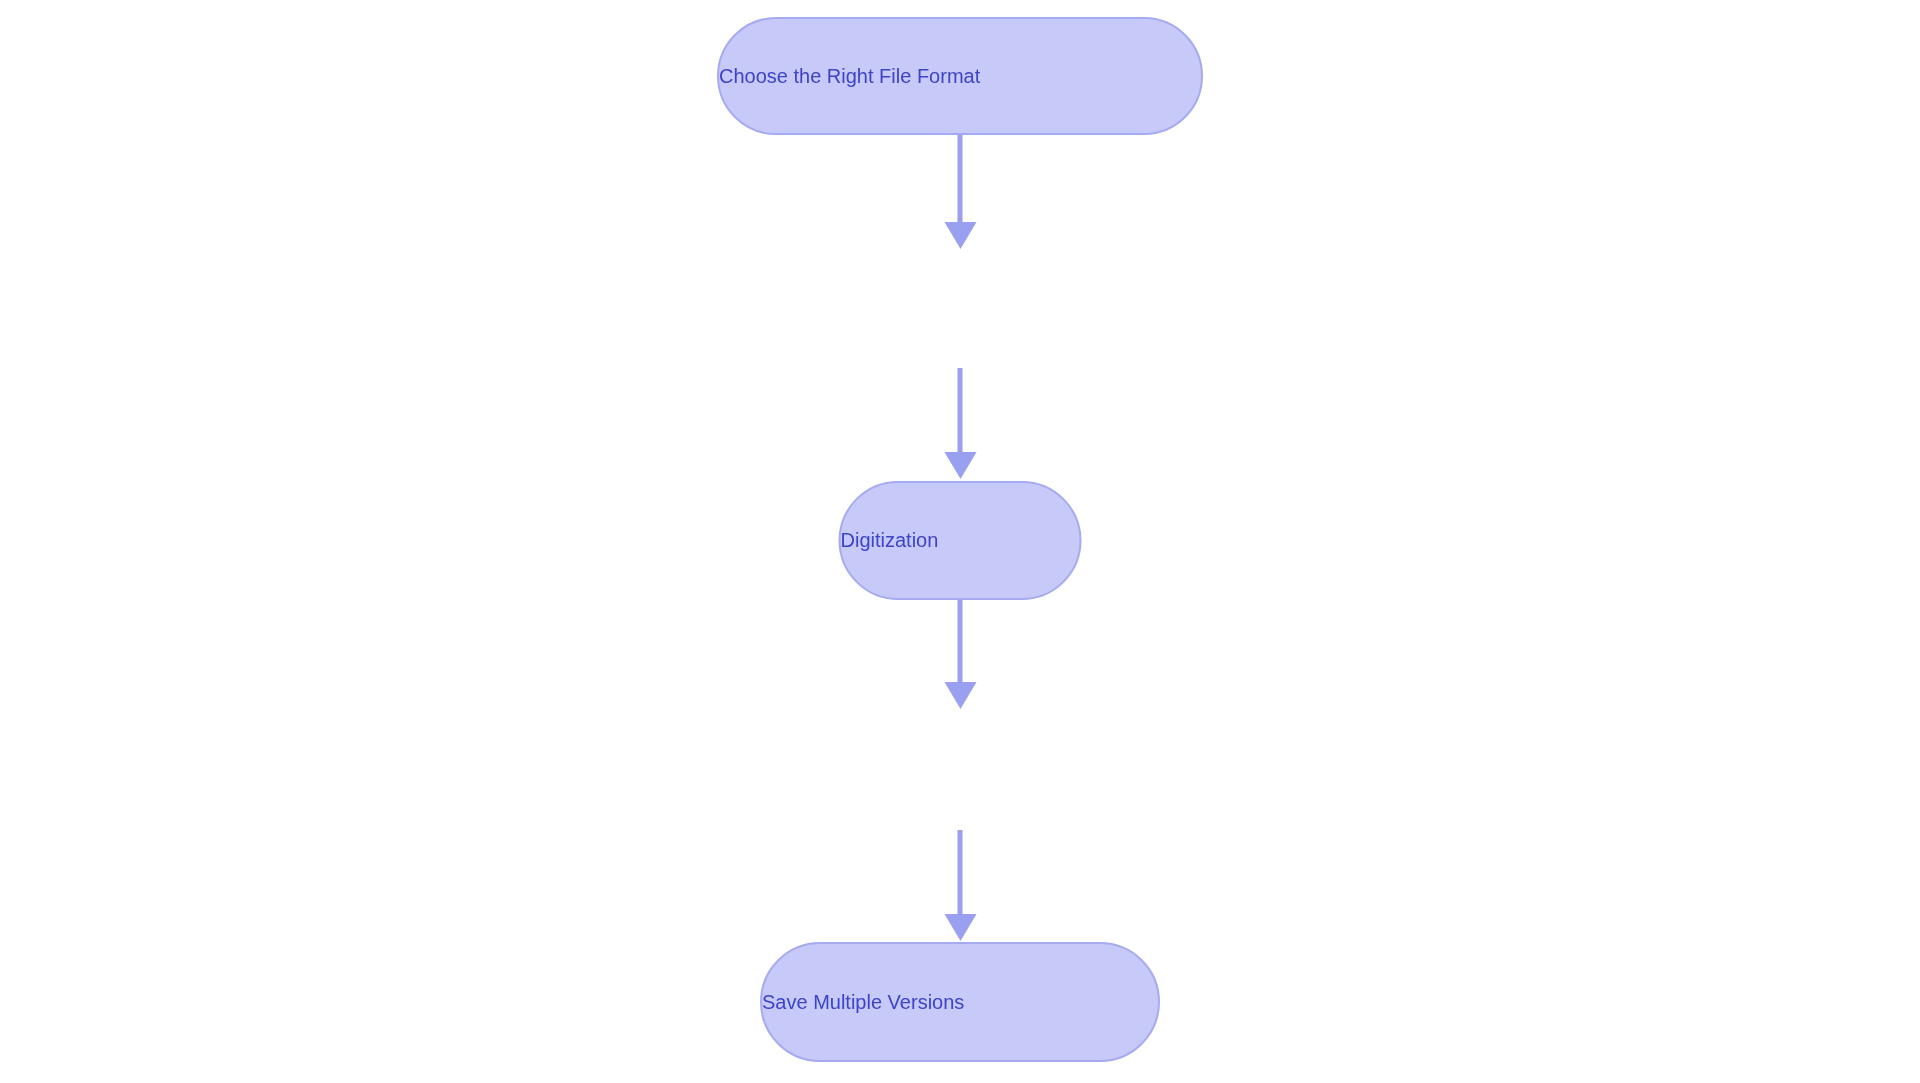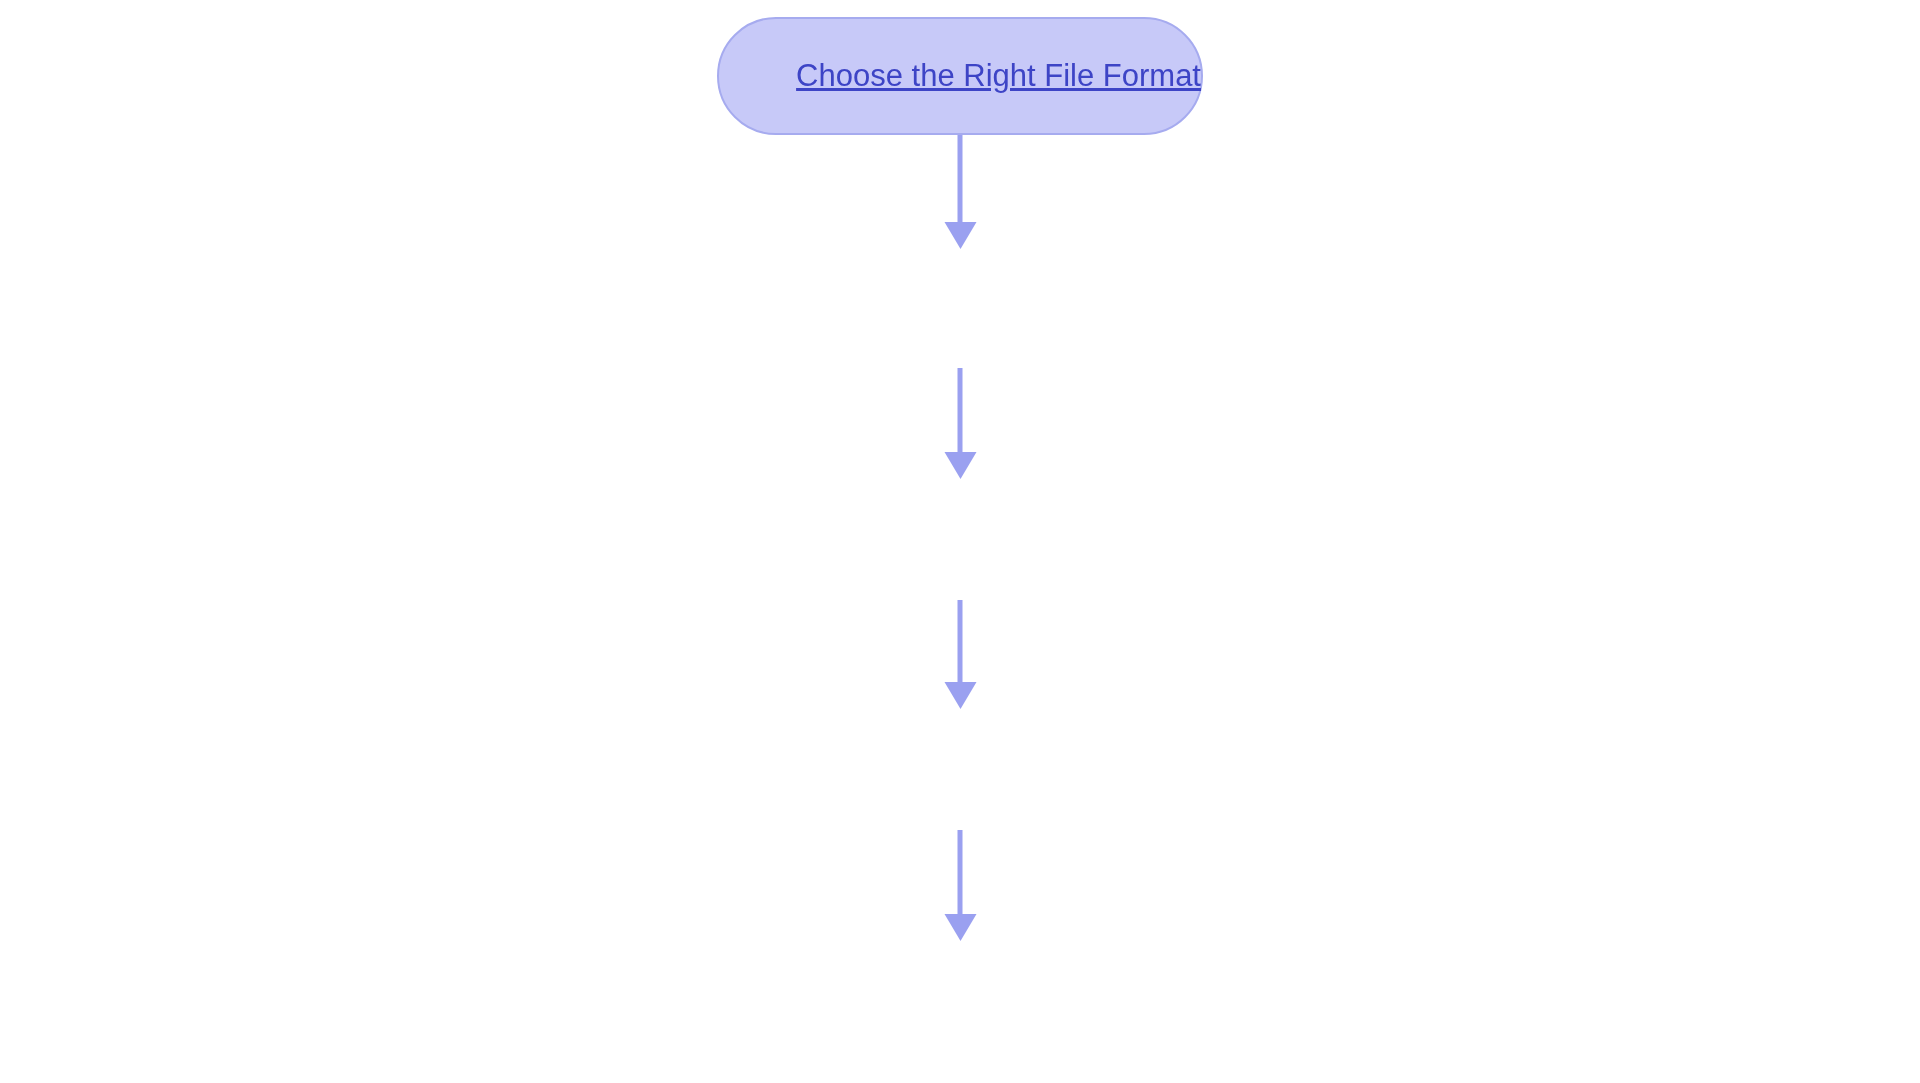--- a/index.html
+++ b/index.html
@@ -17,27 +17,26 @@
   }
   .node {
     position: absolute;
     left: 960px;
     transform: translateX(-50%);
     box-sizing: border-box;
     background: var(--node-fill, #c7c9f8);
     border: 2px solid var(--node-border, #a6abef);
     border-radius: 60px;
     color: var(--text, #3d44c6);
-    font-size: 31px;
+    font-size: 20px;
     display: flex;
     align-items: center;
-    justify-content: flex-end;
+    justify-content: flex-start;
     text-align: center;
     white-space: nowrap;
-    text-decoration: underline;
   }
   .n1 { top: 17px;  width: 486px; height: 118px; }
   .n2 { top: 251px; width: 360px; height: 117px; }
   .n3 { top: 481px; width: 243px; height: 119px; }
   .n4 { top: 710px; width: 318px; height: 120px; }
   .n5 { top: 942px; width: 400px; height: 120px; }
 
   .connector {
     position: absolute;
     left: 960px;
@@ -69,20 +68,26 @@
 
   <div class="node n1">
     <span>Choose the Right File Format</span>
   </div>
 
   <div class="connector c1"></div>
 
 
   <div class="connector c2"></div>
 
+  <div class="node n3">
+    <span>Digitization</span>
+  </div>
 
   <div class="connector c3"></div>
 
 
   <div class="connector c4"></div>
 
+  <div class="node n5">
+    <span>Save Multiple Versions</span>
+  </div>
 
 </div>
 
 </body></html>

